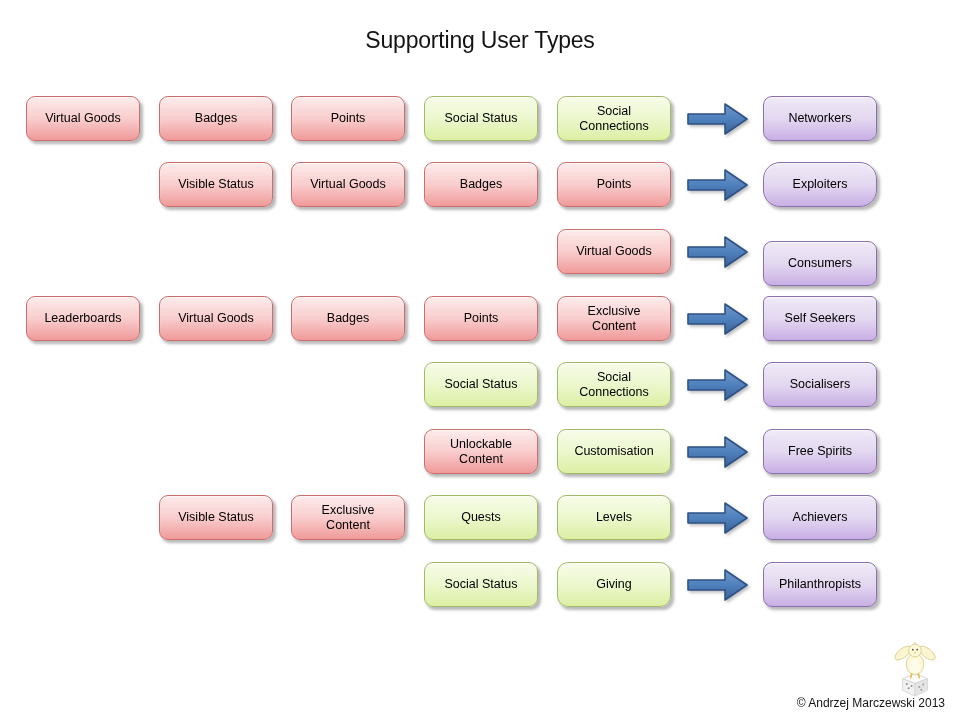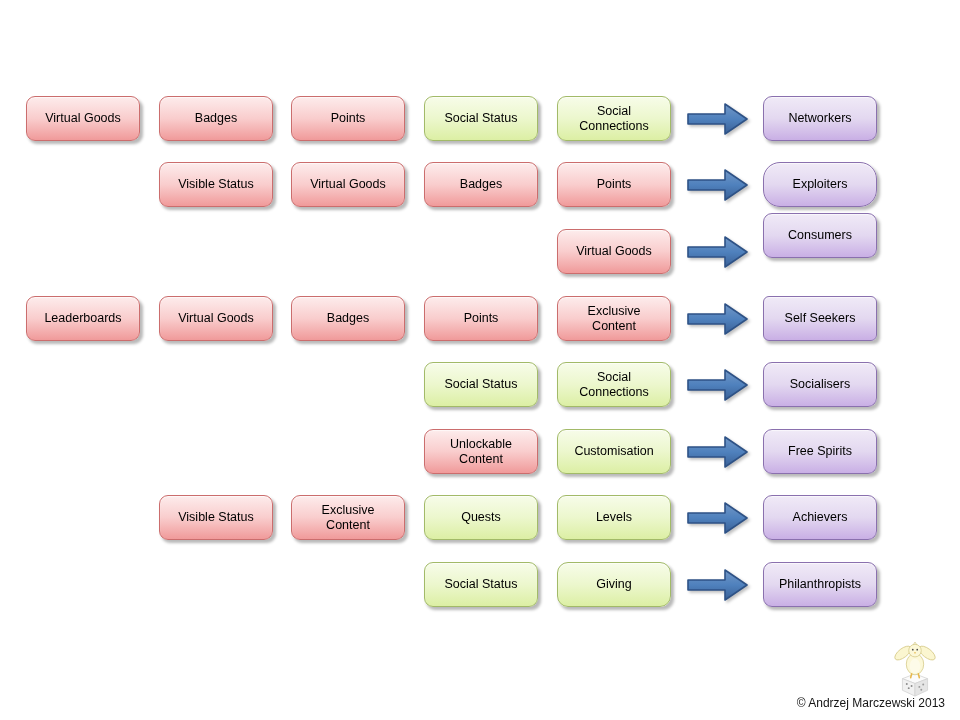--- a/index.html
+++ b/index.html
@@ -68,20 +68,21 @@
     right: 15px;
     top: 696px;
     font-size: 12px;
     color: #141414;
   }
 </style>
 </head>
 <body>
 
 <div id="canvas">
+  <div class="title">Supporting User Types</div>
 
   <div id="diagram">
       <div class="box red" style="left: 26px; top: 96px;">Virtual Goods</div>
       <div class="box red" style="left: 159px; top: 96px;">Badges</div>
       <div class="box red" style="left: 291px; top: 96px;">Points</div>
       <div class="box green" style="left: 424px; top: 96px;">Social Status</div>
       <div class="box green" style="left: 557px; top: 96px;">Social Connections</div>
       <svg viewBox="0 0 62 34" class="arrow" style="left: 687px; top: 101.5px;">
         <defs>
           <linearGradient id="ag0" x1="0" y1="0" x2="0" y2="1">
@@ -112,21 +113,21 @@
       <svg viewBox="0 0 62 34" class="arrow" style="left: 687px; top: 234.5px;">
         <defs>
           <linearGradient id="ag2" x1="0" y1="0" x2="0" y2="1">
             <stop offset="0%" stop-color="#7297c6"></stop>
             <stop offset="50%" stop-color="#4f81bd"></stop>
             <stop offset="100%" stop-color="#3a6096"></stop>
           </linearGradient>
         </defs>
         <polygon points="1,12 38,12 38,2 60,17 38,32 38,22 1,22" fill="url(#ag2)" stroke="#2e5286" stroke-width="1.6" stroke-linejoin="round"></polygon>
       </svg>
-      <div class="box purple" style="left: 763px; top: 213px;">Consumers</div>
+      <div class="box purple" style="left: 763px; top: 241px;">Consumers</div>
       <div class="box red" style="left: 26px; top: 296px;">Leaderboards</div>
       <div class="box red" style="left: 159px; top: 296px;">Virtual Goods</div>
       <div class="box red" style="left: 291px; top: 296px;">Badges</div>
       <div class="box red" style="left: 424px; top: 296px;">Points</div>
       <div class="box red" style="left: 557px; top: 296px;">Exclusive Content</div>
       <svg viewBox="0 0 62 34" class="arrow" style="left: 687px; top: 301.5px;">
         <defs>
           <linearGradient id="ag3" x1="0" y1="0" x2="0" y2="1">
             <stop offset="0%" stop-color="#7297c6"></stop>
             <stop offset="50%" stop-color="#4f81bd"></stop>

